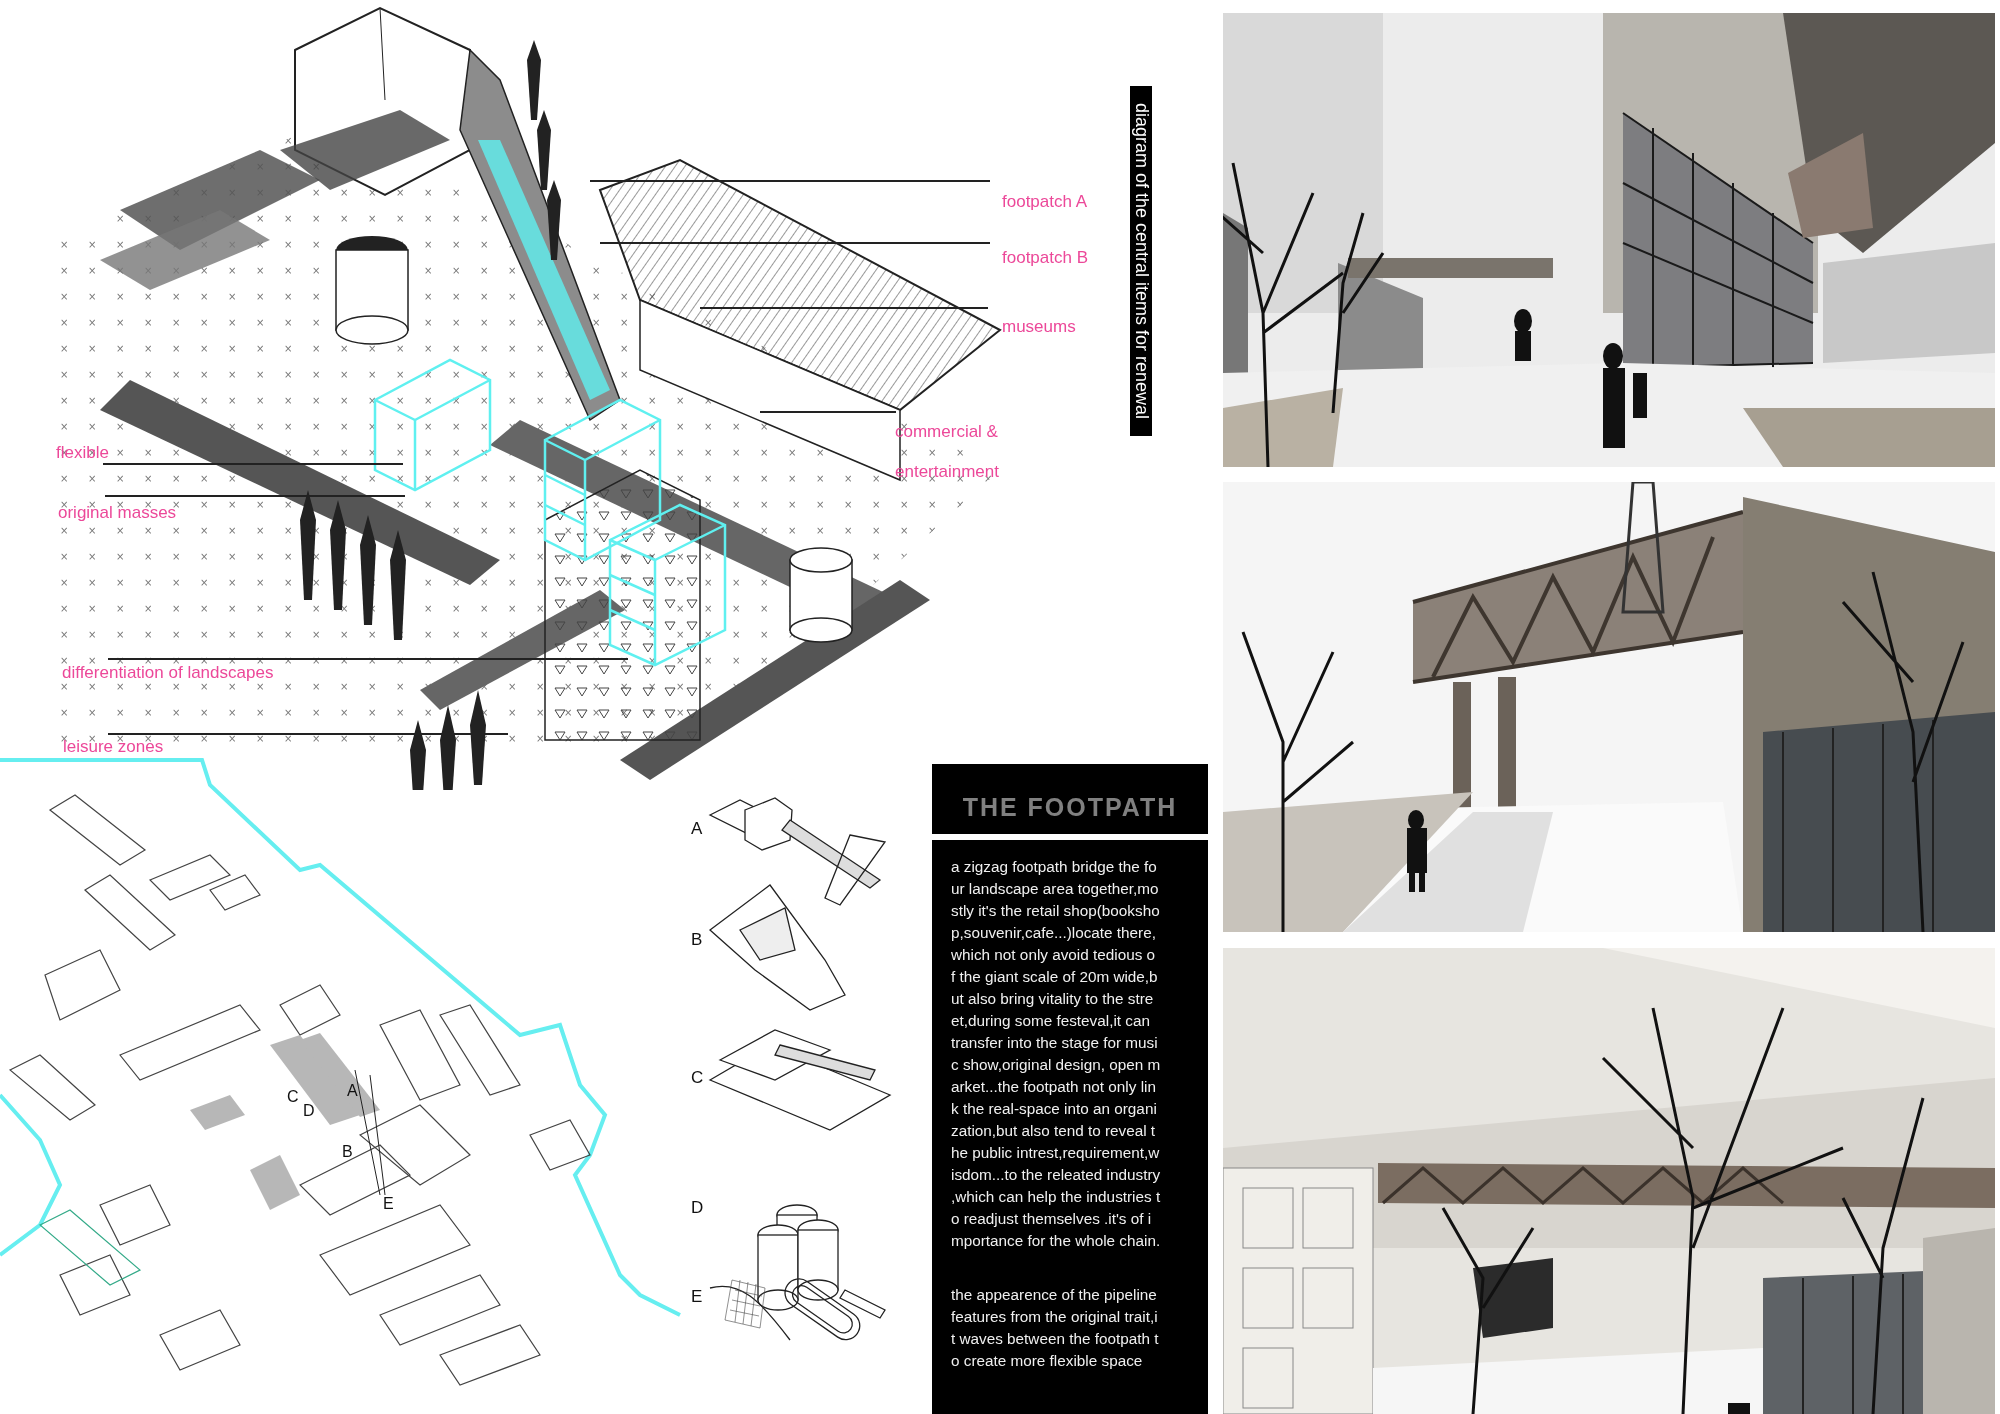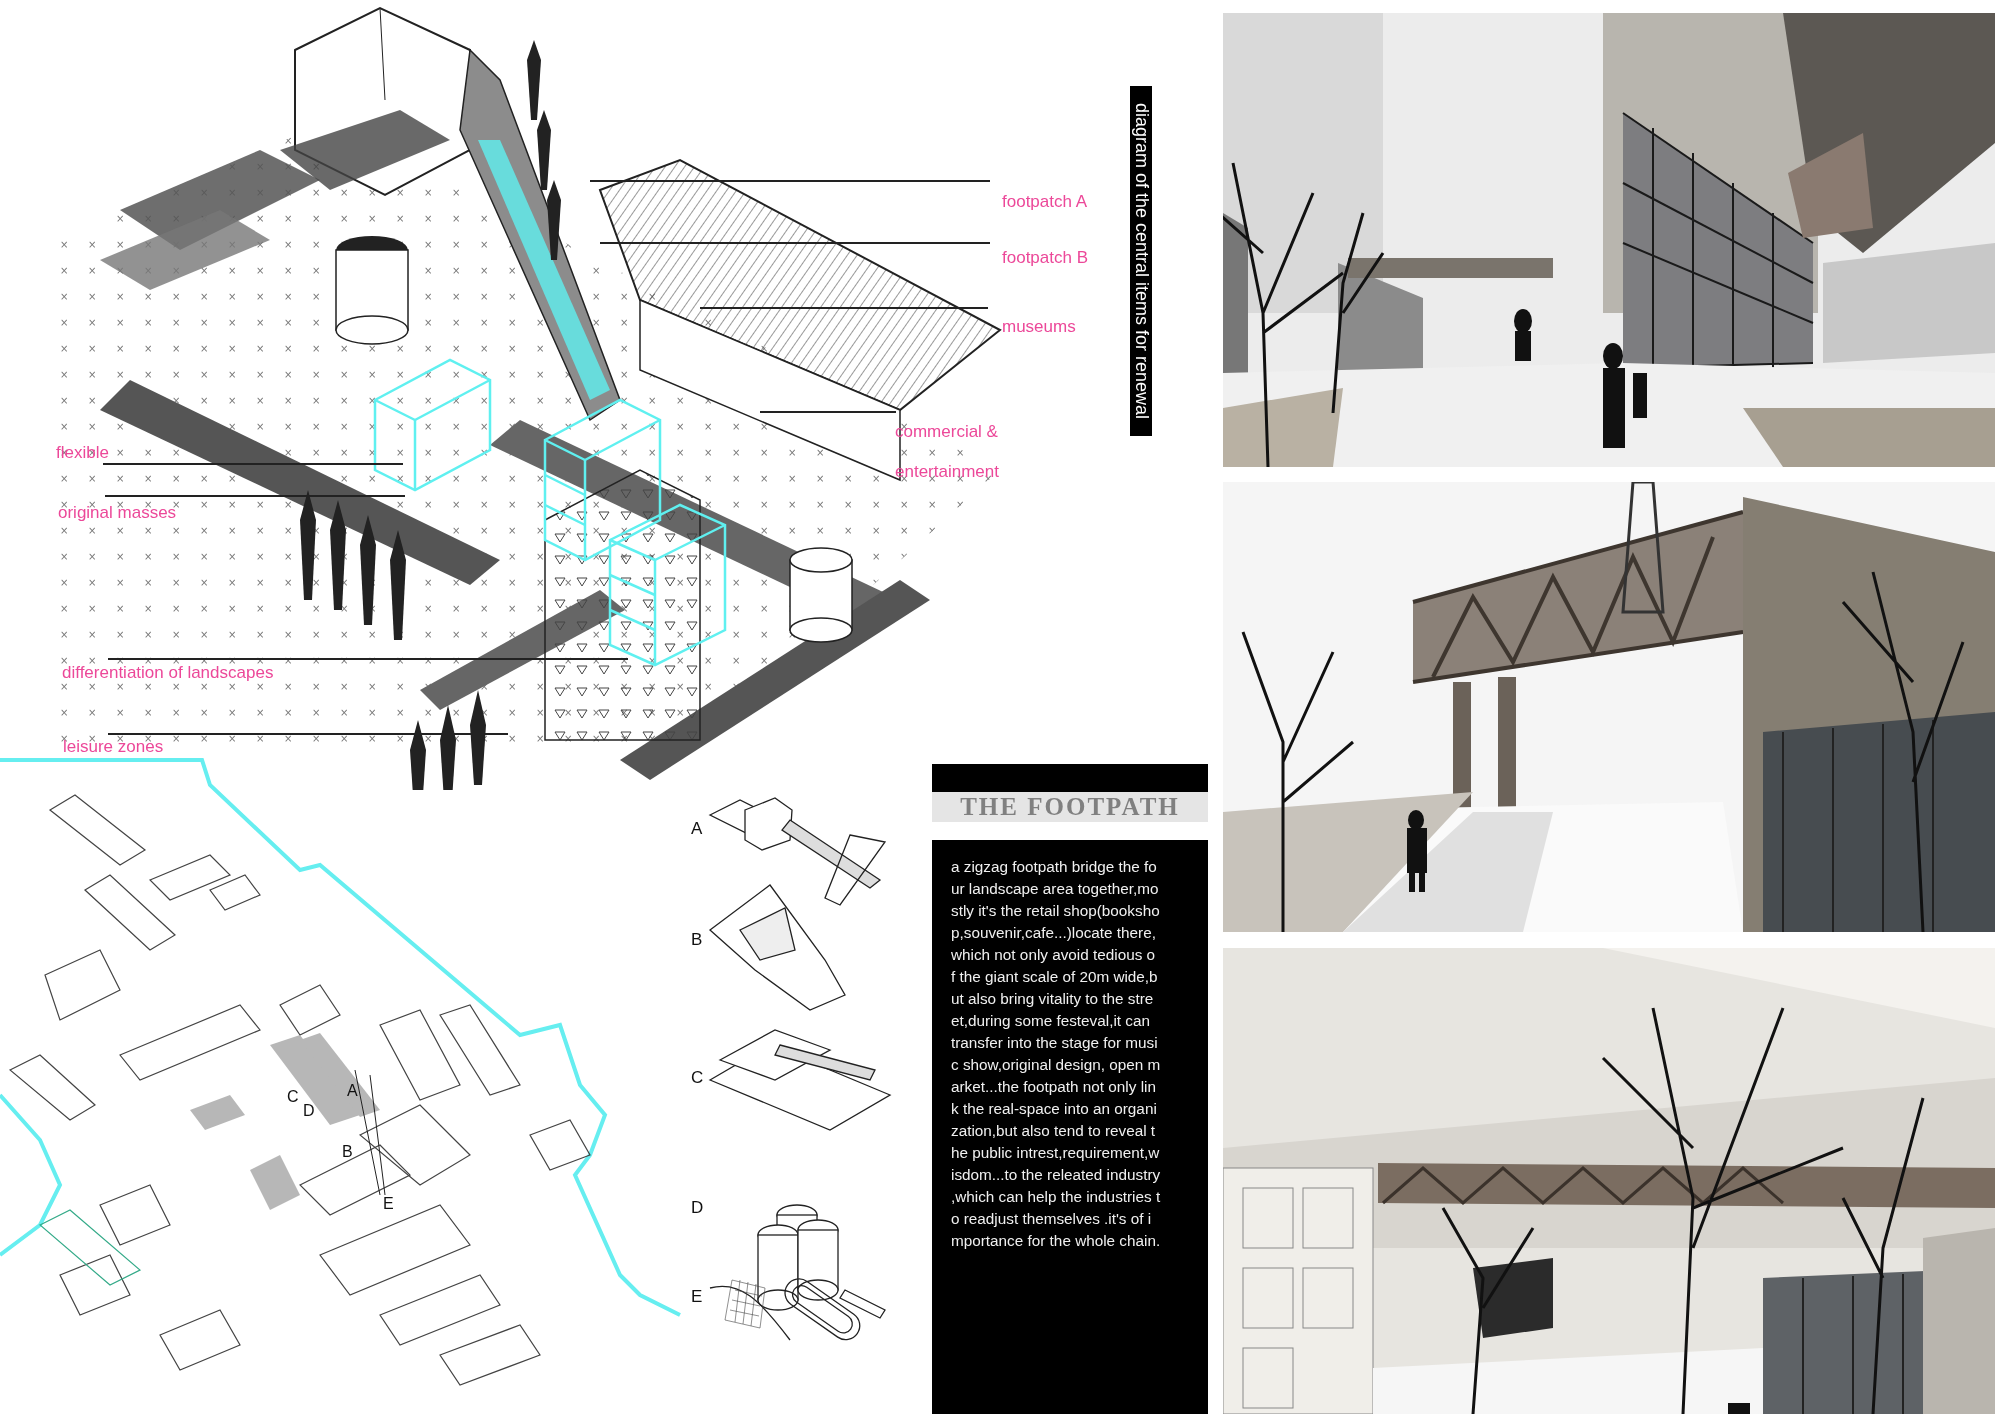--- a/index.html
+++ b/index.html
@@ -12,21 +12,21 @@
   #vtitle{position:absolute;left:1130px;top:86px;width:22px;height:350px;background:#000;}
   #vtitle span{position:absolute;left:50%;top:50%;transform:translate(-50%,-50%) rotate(90deg);color:#fff;font-size:18px;white-space:nowrap;}
   
   #site{left:0;top:755px;width:900px;height:659px;}
   .letter{position:absolute;font-size:16px;color:#111;}
   
   .item-letter{position:absolute;font-size:17px;color:#111;}
   #added{position:absolute;left:768px;top:1424px;font-size:16px;}
   
   #fp-topbar{left:932px;top:764px;width:276px;height:28px;background:#000;}
-  #fp-title{left:932px;top:792px;width:276px;height:30px;background:#e5e5e5;color:#808080;font-family:Liberation Serif, serif;font-size:25px;letter-spacing:2px;text-align:center;line-height:30px;font-weight:bold;}
+  #fp-title{left:932px;top:792px;width:276px;height:42px;background:#000000;color:#808080;font-family:Liberation Sans, sans-serif;font-size:25px;letter-spacing:2px;text-align:center;line-height:30px;font-weight:bold;}
   #fp-body{left:932px;top:822px;width:276px;height:592px;background:#000;color:#f0f0f0;font-size:15.3px;line-height:22px;box-sizing:border-box;padding:16px 10px 0 19px;margin-top:18px;}
   #fp-body p{margin:0 0 32px 0;white-space:pre-line;}
   
   .render{position:absolute;overflow:hidden;}
   #r1{left:1223px;top:13px;width:772px;height:454px;background:#e8e8e8;}
   #r2{left:1223px;top:482px;width:772px;height:450px;background:#f4f4f4;}
   #r3{left:1223px;top:948px;width:772px;height:466px;background:#e9e8e4;}
 </style>
 </head>
 <body>
@@ -242,20 +242,24 @@
 transfer into the stage for musi
 c show,original design, open m
 arket...the footpath not only lin
 k the real-space into an organi
 zation,but also tend to reveal t
 he public intrest,requirement,w
 isdom...to the releated industry
 ,which can help the industries t
 o readjust themselves .it's of i
 mportance for the whole chain.</p>
+  <p>the appearence of the pipeline
+features from the original trait,i
+t waves between the footpath t
+o create more flexible space</p>
 </div>
 
 <div id="r1" class="render">
   <svg width="772" height="454" viewBox="0 0 772 454">
     <rect width="772" height="454" fill="#ececec"></rect>
     <polygon points="0,0 160,0 160,300 0,300" fill="#d9d9d9"></polygon>
     <polygon points="0,200 25,215 25,380 0,395" fill="#777"></polygon>
     <polygon points="115,250 200,285 200,400 115,420" fill="#8b8b8b"></polygon>
     <polygon points="380,0 560,0 595,80 595,300 380,300" fill="#b8b5ae"></polygon>
     <polygon points="400,100 590,230 590,350 400,355" fill="#7d7d80"></polygon>

